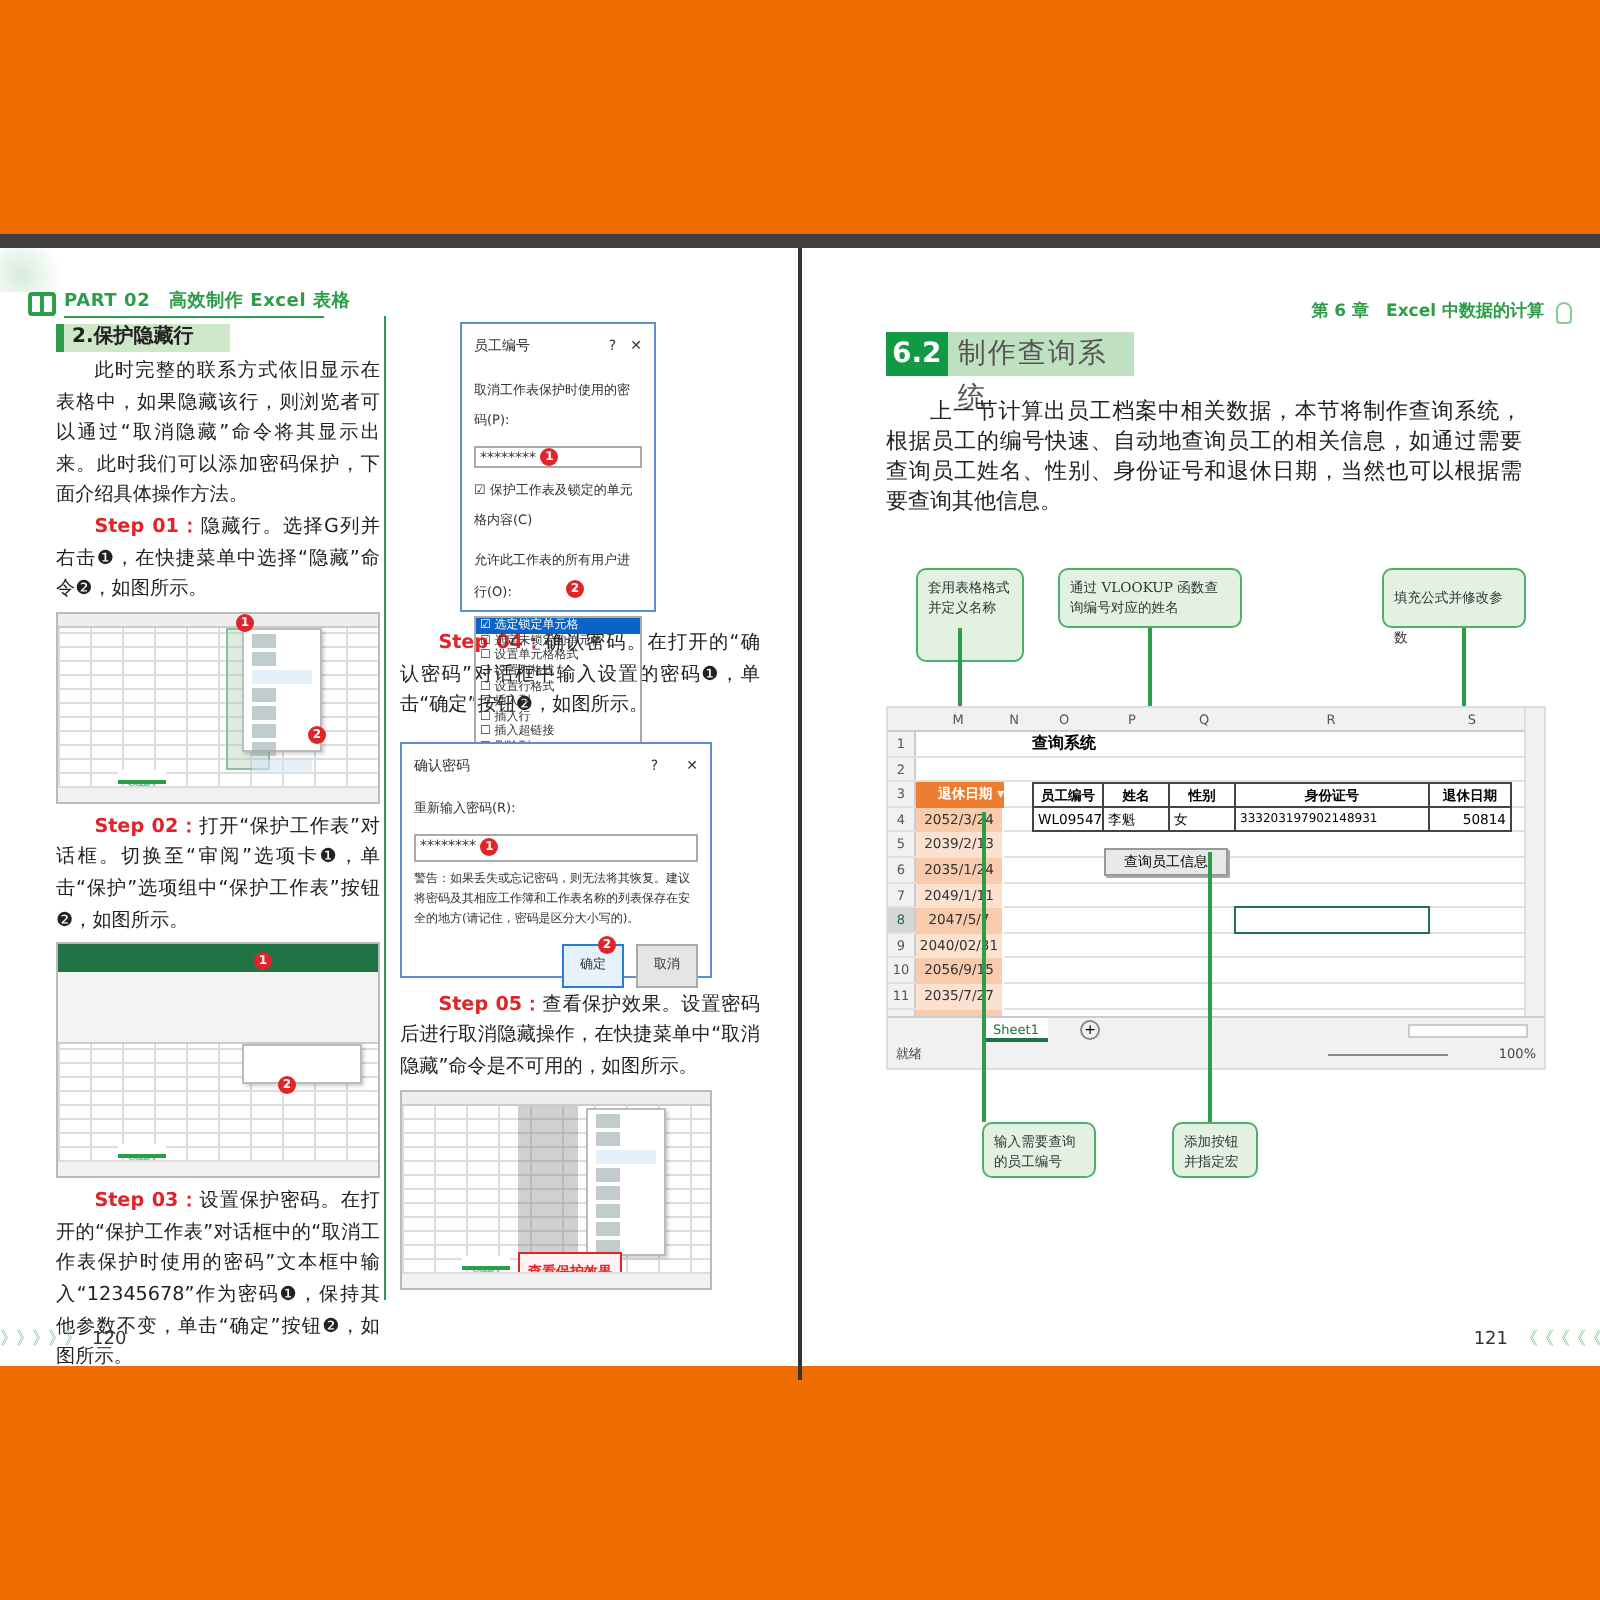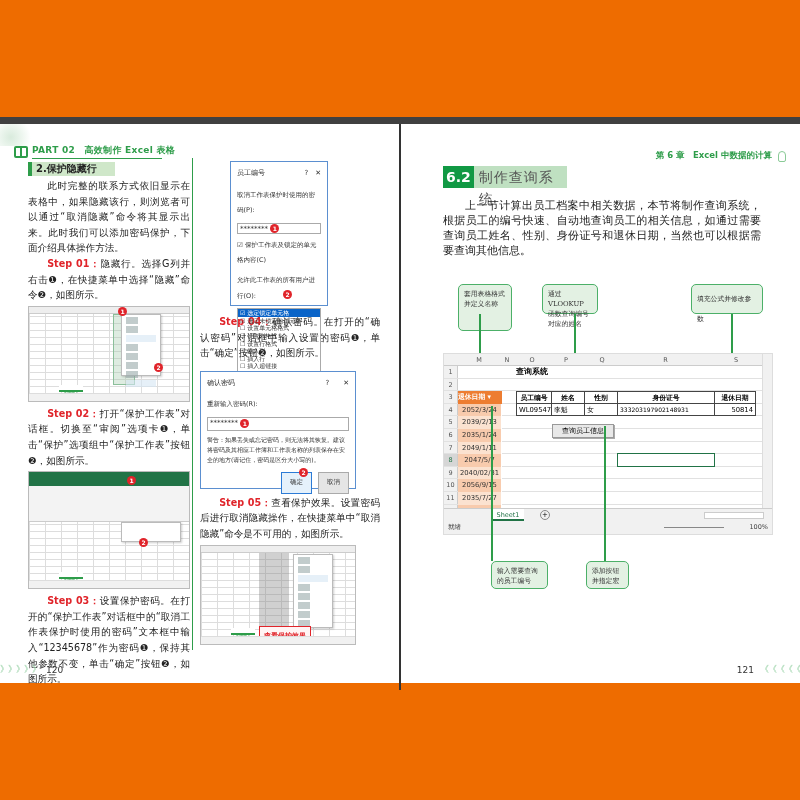--- a/index.html
+++ b/index.html
@@ -71,21 +71,21 @@
   .lead { position: absolute; width: 1.5px; background: #2e9d4a; }
 
   .excel { position: absolute; left: 42px; top: 229px; width: 330px; height: 182px; background: #fff; border: 1px solid #ddd; }
   .xl-colhdr { position: absolute; left: 0; top: 0; height: 12px; right: 10px; background: #f1f1f1; border-bottom: 1px solid #ccc; font-size: 6.5px; color: #555; }
   .xl-colhdr span { position: absolute; top: 2px; text-align: center; }
   .xl-row { position: absolute; left: 0; right: 10px; height: 12.6px; border-bottom: 1px solid #e1e1e1; }
   .xl-rn { position: absolute; left: 0; width: 14px; font-size: 6.5px; color: #555; text-align: center; line-height: 12px; background: #f1f1f1; border-right: 1px solid #ccc; height: 100%; }
   .xl-cell { position: absolute; top: 0; height: 12.6px; font-size: 6.8px; line-height: 12.6px; white-space: nowrap; overflow: hidden; }
   .date-cell { background: #f8cbad; color: #333; text-align: center; border-right: 1px solid #fff; }
   .date-cell.lt { background: #fbe2d0; }
-  .date-hdr { background: #ed7d31; color: #fff; font-weight: bold; text-align: left; }
+  .date-hdr { background: #ed7d31; color: #fff; font-weight: bold; text-align: right; }
   .tbl-hdr { border: 1px solid #444; font-weight: bold; text-align: center; background: #fff; }
   .tbl-val { border: 1px solid #444; border-top: none; padding-left: 2px; background: #fff; }
   .xl-btn { position: absolute; background: #e8e8e8; border: 1px solid #999; box-shadow: 1px 1px 0 #aaa; font-size: 7px; text-align: center; line-height: 13px; }
   .xl-selected { position: absolute; border: 1.5px solid #217346; }
   .xl-vscroll { position: absolute; right: 0; top: 0; width: 10px; bottom: 26px; background: #f1f1f1; border-left: 1px solid #ddd; }
   .xl-tabs { position: absolute; left: 0; right: 0; bottom: 13px; height: 13px; background: #f1f1f1; border-top: 1px solid #ccc; font-size: 6.5px; }
   .xl-status { position: absolute; left: 0; right: 0; bottom: 0; height: 13px; background: #f1f1f1; font-size: 6.5px; color: #444; }
 </style>
 </head>
 <body>
@@ -224,21 +224,21 @@
     </div>
 
     <div class="sec-heading">
       <span class="sec-num">6.2</span>
       <span class="sec-name">制作查询系统</span>
     </div>
 
     <p class="intro">上一节计算出员工档案中相关数据，本节将制作查询系统，根据员工的编号快速、自动地查询员工的相关信息，如通过需要查询员工姓名、性别、身份证号和退休日期，当然也可以根据需要查询其他信息。</p>
 
     <div class="note-box" style="left:57px;top:160px;width:54px;height:47px;">套用表格格式并定义名称</div>
-    <div class="note-box" style="left:141px;top:160px;width:56px;height:30px;">通过 VLOOKUP 函数查询编号对应的姓名</div>
+    <div class="note-box" style="left:128px;top:160px;width:92px;height:30px;">通过 VLOOKUP 函数查询编号对应的姓名</div>
     <div class="note-box" style="left:290px;top:160px;width:72px;height:30px;line-height:20px;">填充公式并修改参数</div>
     <div class="lead" style="left:78px;top:190px;height:81px;"></div>
     <div class="lead" style="left:173px;top:190px;height:60px;"></div>
     <div class="lead" style="left:330px;top:190px;height:84px;"></div>
 
     <div class="excel">
       <div class="xl-colhdr">
         <span style="left:20px;width:30px;">M</span>
         <span style="left:58px;width:10px;">N</span>
         <span style="left:72px;width:32px;">O</span>

